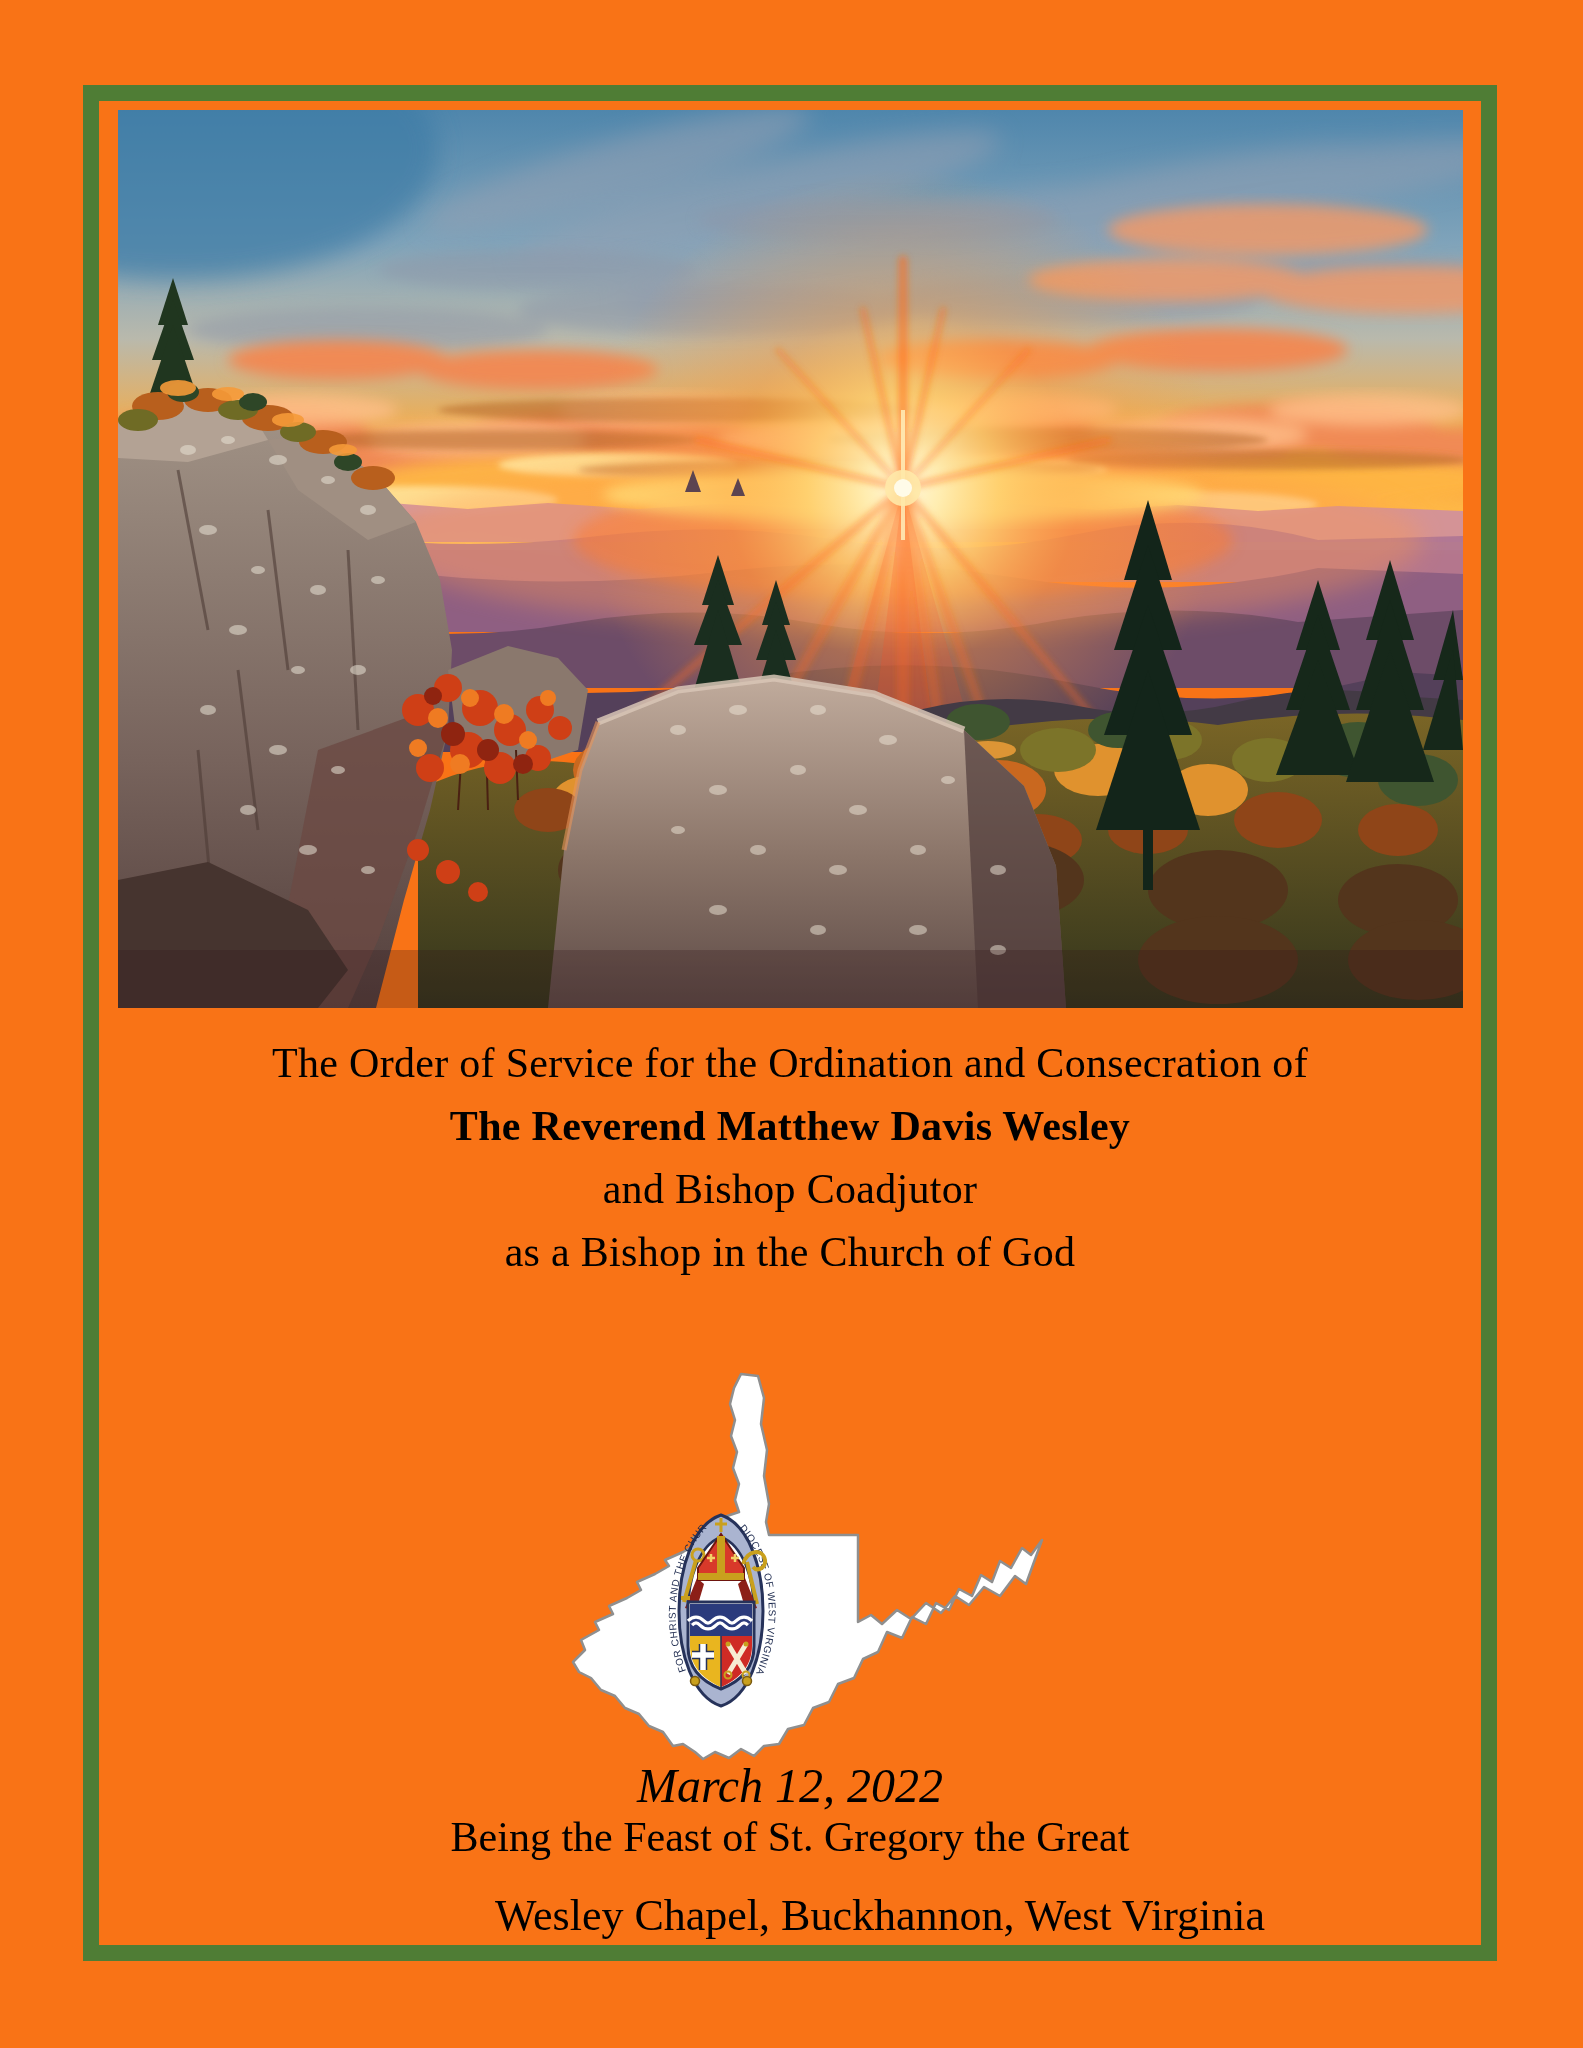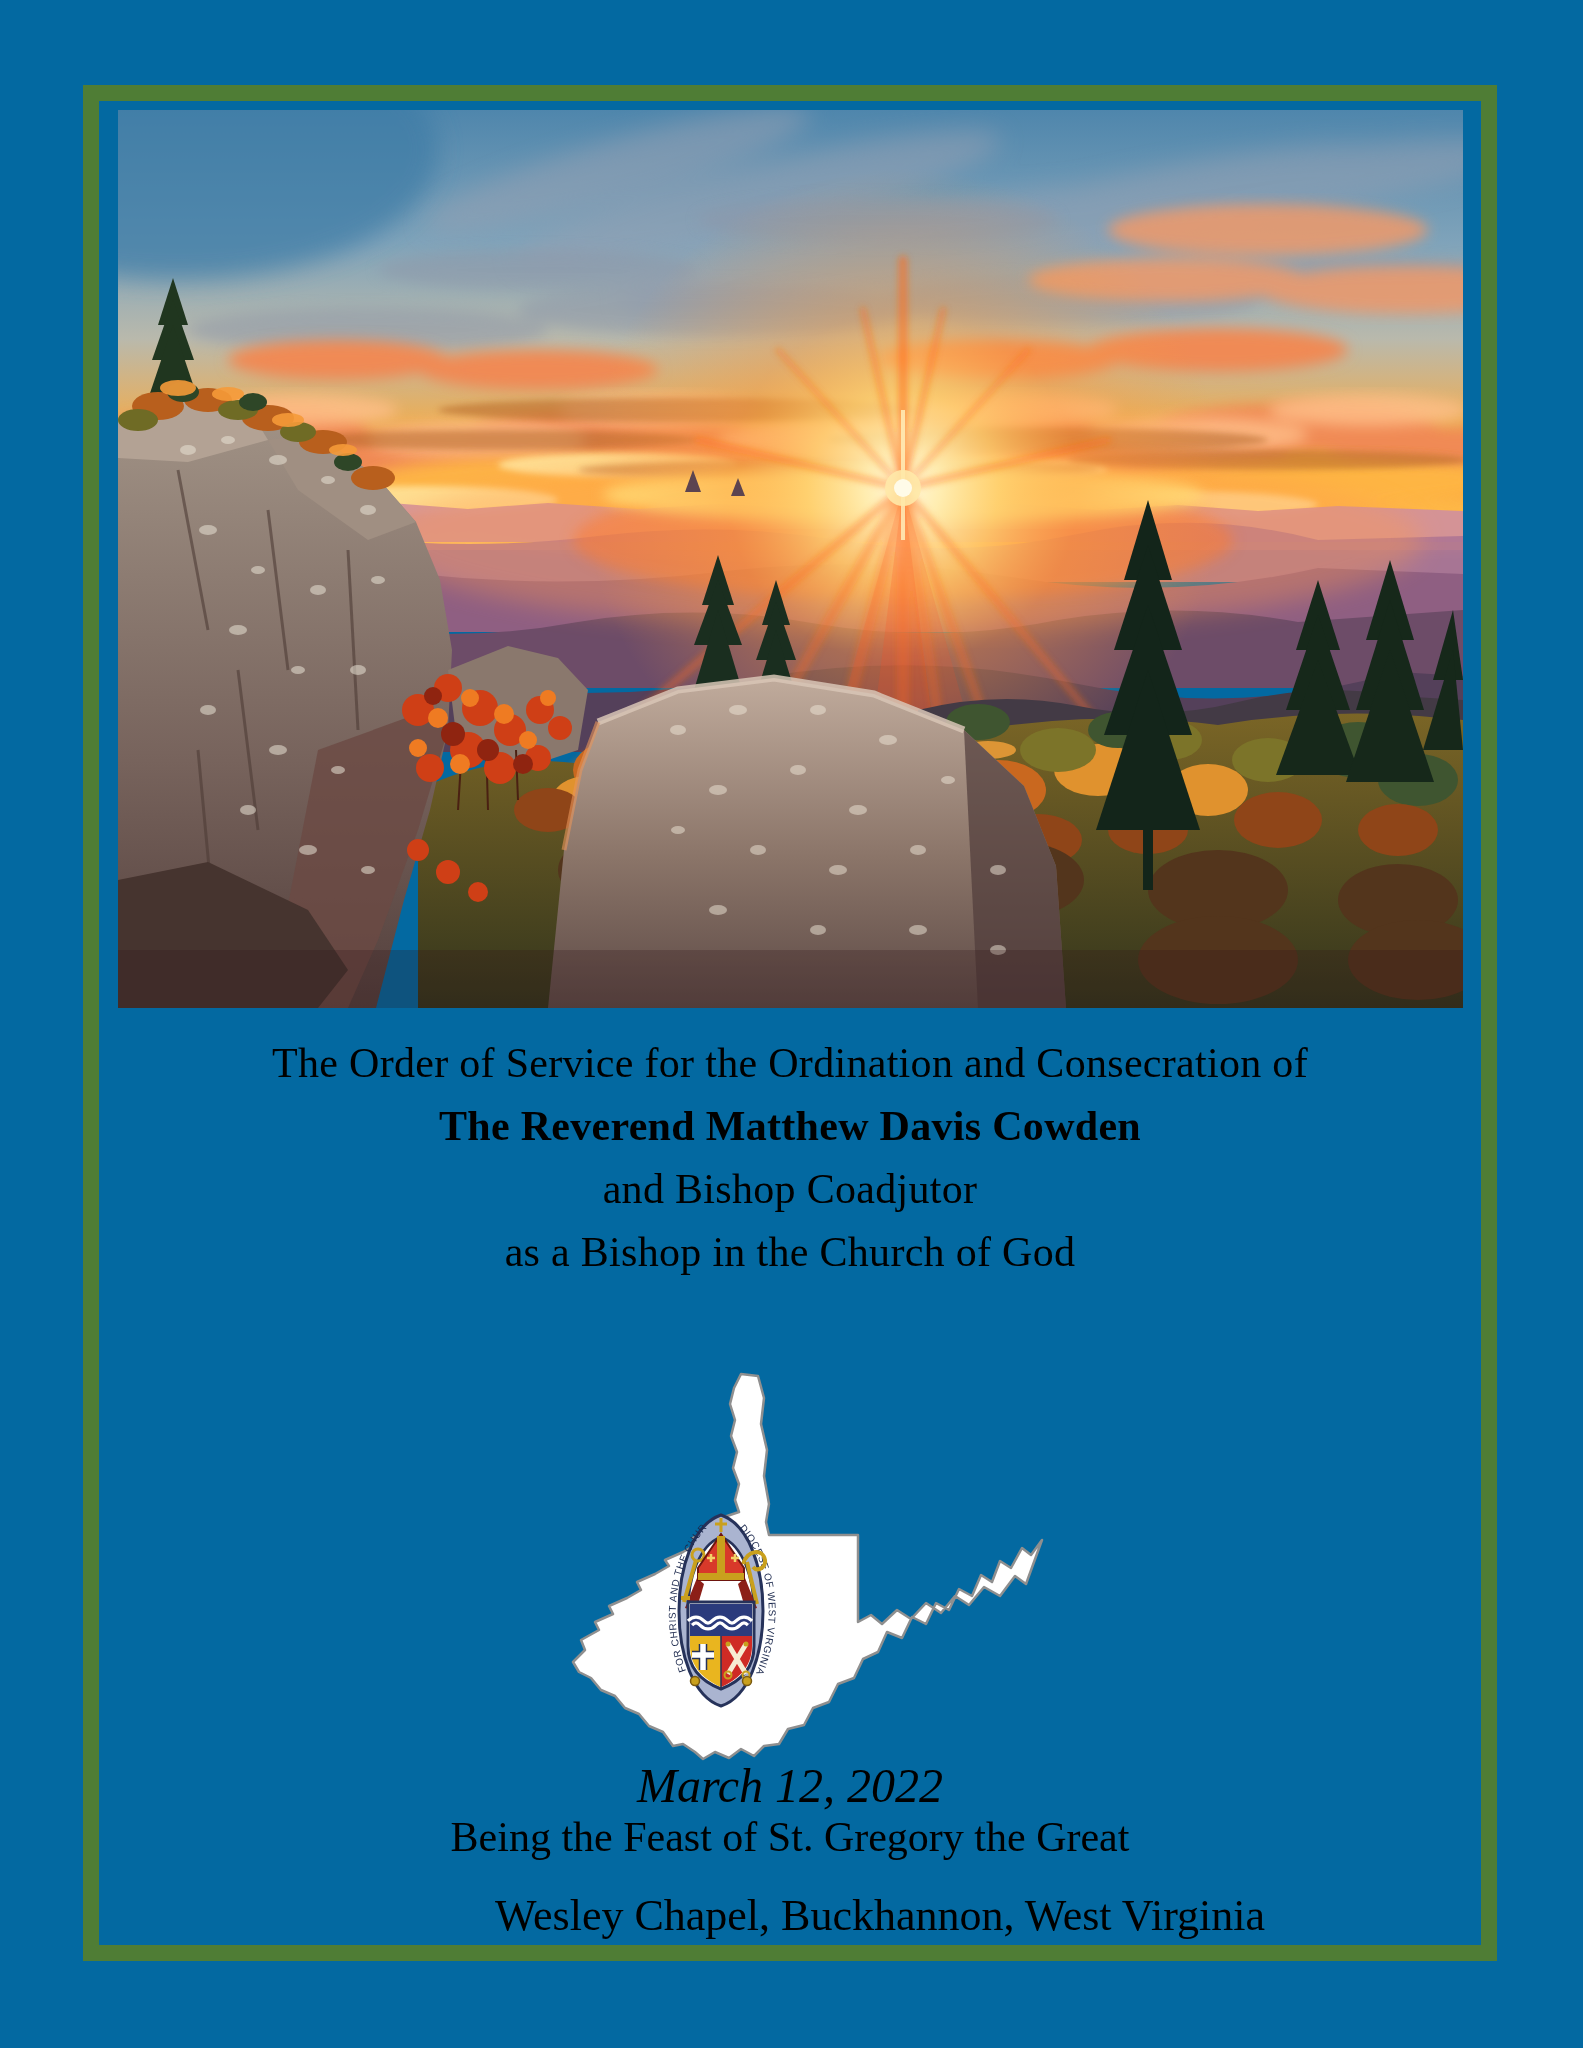--- a/index.html
+++ b/index.html
@@ -1,16 +1,16 @@
 <!DOCTYPE html>
 <html><head>
 <meta charset="utf-8">
 <style>
   html,body{margin:0;padding:0;background:#ffffff;}
-  .page{position:relative;width:1583px;height:2048px;background:#0369a1;
+  .page{position:relative;width:1583px;height:2048px;background:#f97316;
         font-family:"Liberation Serif", serif;color:#000;overflow:hidden;}
   .frame{position:absolute;left:83px;top:85px;width:1414px;height:1876px;
          border:16px solid #4f7d35;box-sizing:border-box;}
   .photo{position:absolute;left:118px;top:110px;width:1345px;height:898px;overflow:hidden;}
   .photo svg{display:block;width:100%;height:100%;}
   .heading{position:absolute;left:99px;top:1032px;width:1382px;text-align:center;}
   .heading .hline{font-size:42px;line-height:63px;letter-spacing:.3px;white-space:nowrap;}
   .heading .hname{font-weight:bold;}
   .mapwrap{position:absolute;left:545px;top:1372px;width:500px;height:390px;}
   .dateline{position:absolute;left:99px;top:1756px;width:1382px;text-align:center;
@@ -383,21 +383,21 @@
             <circle cx="405" cy="654" r="10"></circle>
             <circle cx="315" cy="586" r="9"></circle>
         </g>
       </g>
       <rect x="0" y="840" width="1345" height="58" fill="#2e1418" opacity=".25"></rect>
     </svg>
   </div>
 
   <div class="heading">
     <div class="hline">The Order of Service for the Ordination and Consecration of</div>
-    <div class="hline hname">The Reverend Matthew Davis Cowden</div>
+    <div class="hline hname">The Reverend Matthew Davis Wesley</div>
     <div class="hline">and Bishop Coadjutor</div>
     <div class="hline">as a Bishop in the Church of God</div>
   </div>
 
   <div class="mapwrap">
     <svg viewBox="0 0 500 390" width="500" height="390">
       <path d="M213,4 L219,26 L216,52 L222,78 L219,104 L224,132 L221,150 L224,163 L313,163 L313,250 L326,243 L337,252 L352,238 L366,247 L381,231 L396,241 L410,224 L424,233 L439,215 L455,224 L470,204 L481,212 L497,168 L486,183 L477,176 L466,196 L455,189 L447,210 L436,203 L427,224 L414,217 L404,238 L391,231 L381,252 L367,245 L357,266 L342,260 L333,280 L318,287 L309,306 L293,312 L284,330 L268,336 L259,353 L243,357 L234,372 L219,374 L209,384 L196,377 L184,386 L170,380 L158,387 L150,380 L138,372 L128,374 L118,360 L104,354 L94,342 L80,336 L70,324 L56,318 L46,306 L34,300 L28,290 L40,278 L36,268 L54,258 L50,250 L68,242 L64,234 L82,226 L96,218 L92,210 L110,202 L124,194 L120,188 L138,180 L152,172 L148,166 L166,158 L180,152 L176,146 L194,140 L190,128 L194,112 L188,96 L192,80 L186,64 L190,48 L185,32 L189,16 L196,2 Z" fill="#ffffff" stroke="#8f8f8f" stroke-width="2.5" stroke-linejoin="round"></path>
 
       <g>
         <path d="M176,143 C232,162 232,316 176,334 C120,316 120,162 176,143 Z" fill="#aab4d0" stroke="#26325a" stroke-width="3"></path>

